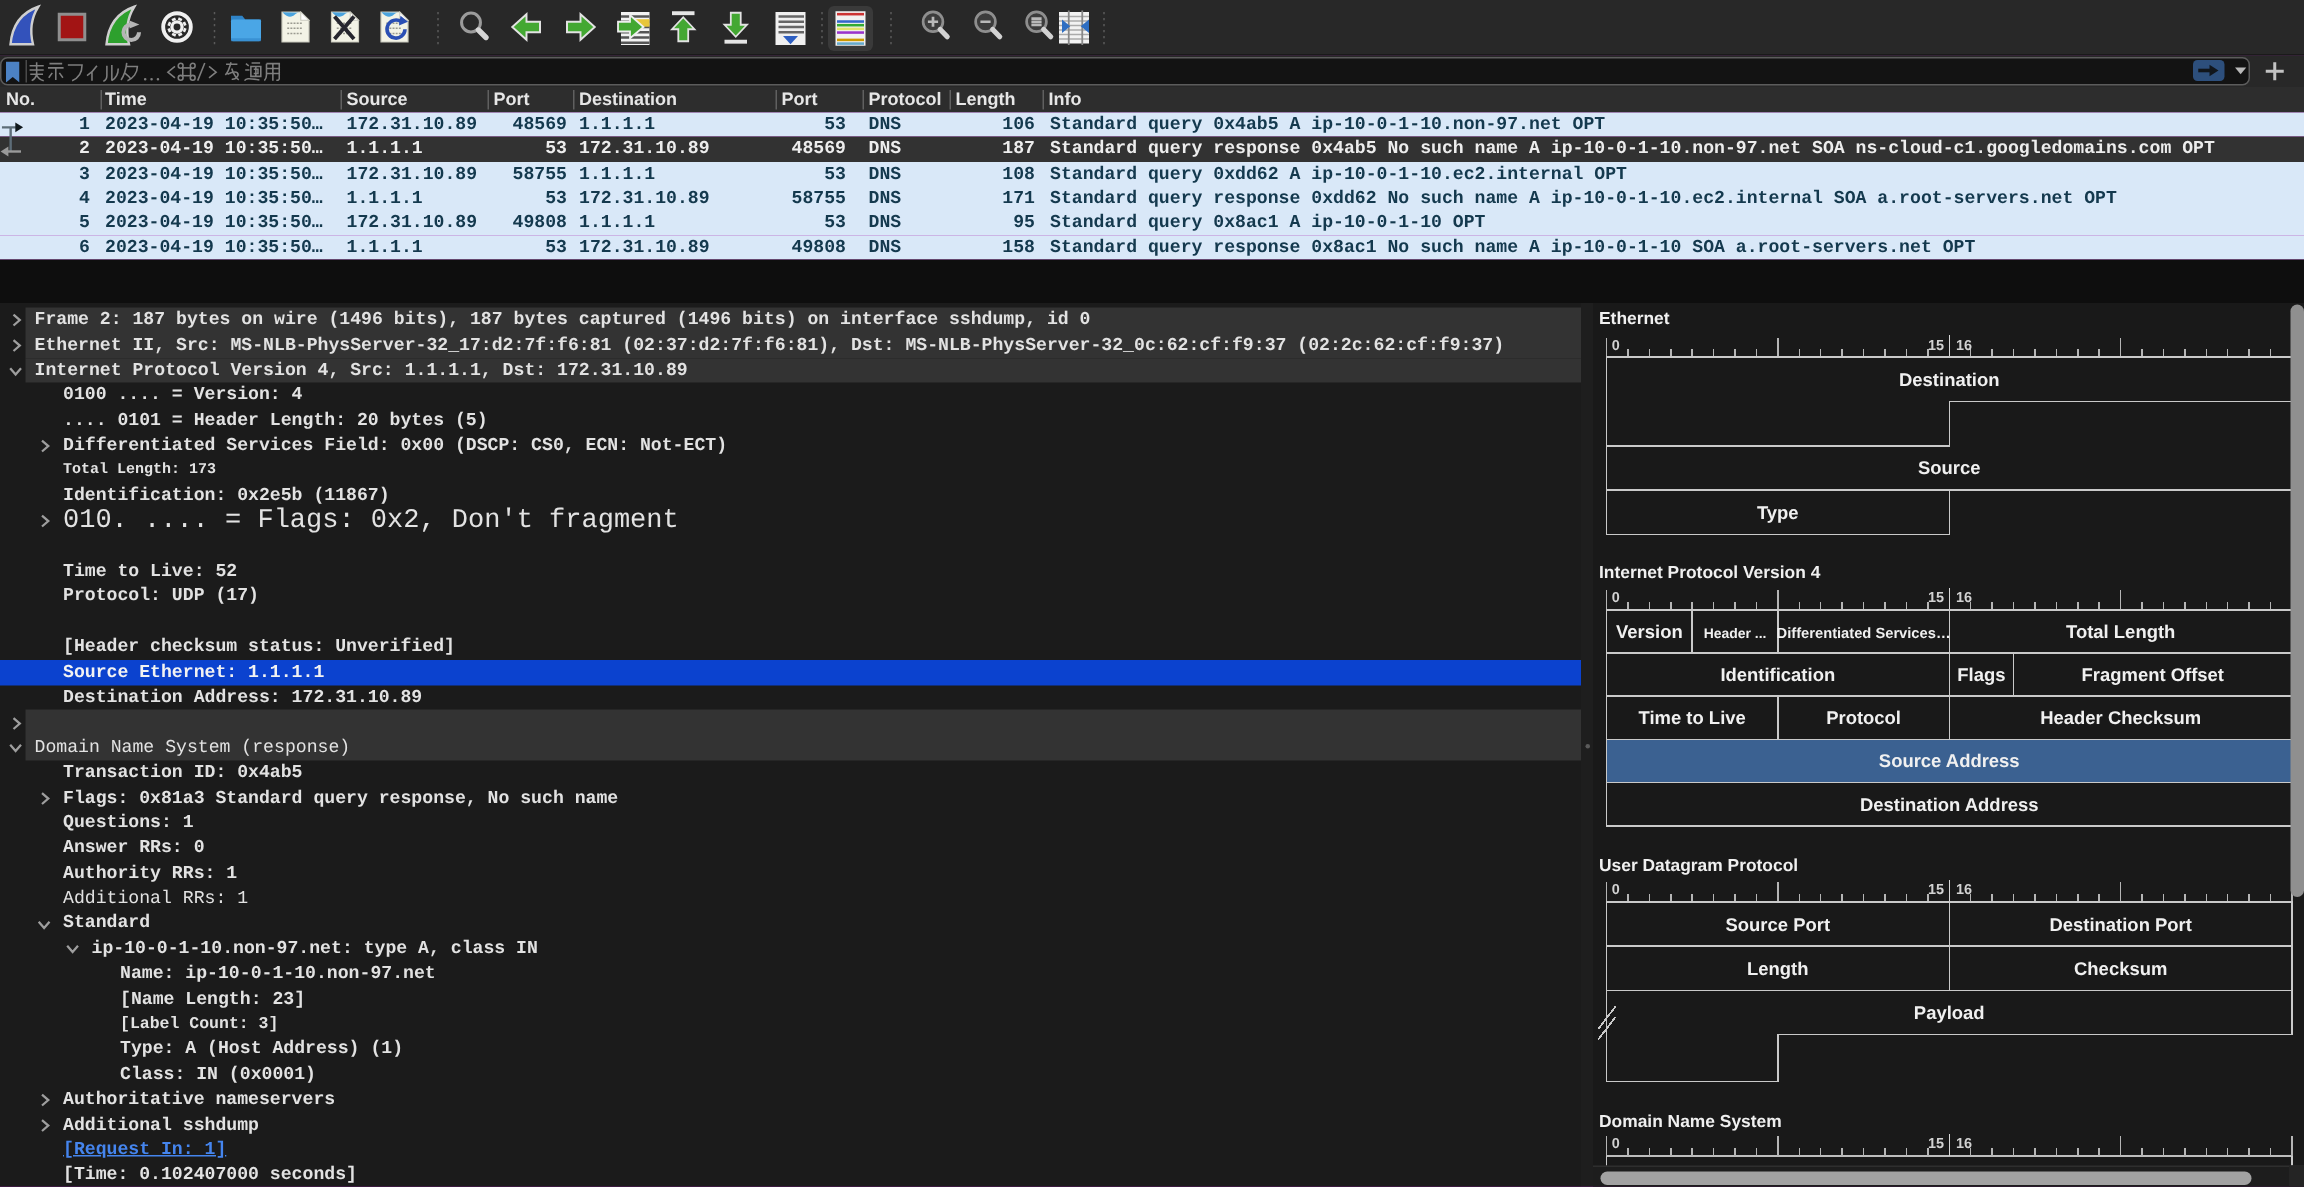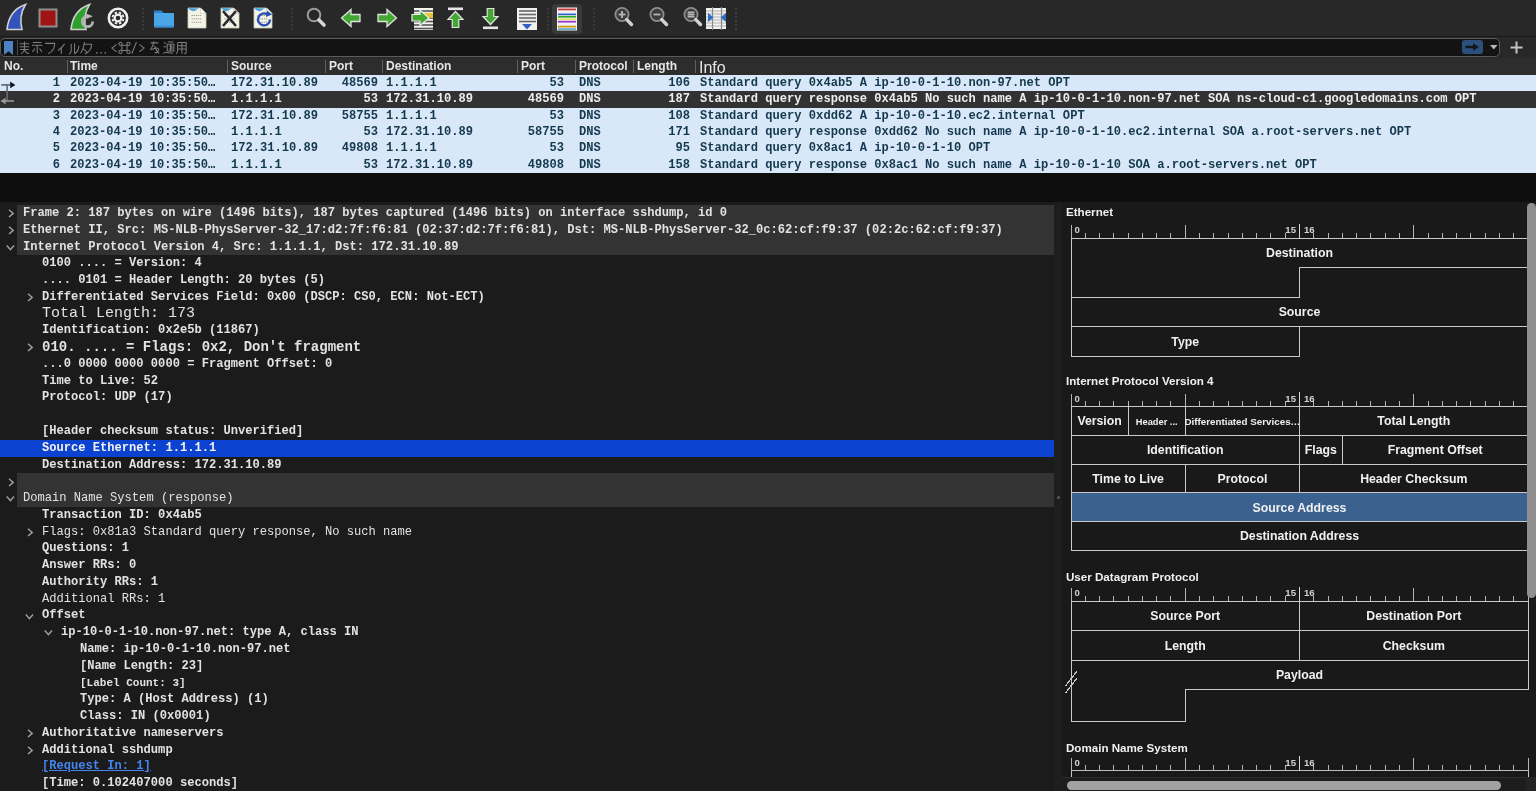--- a/index.html
+++ b/index.html
@@ -168,21 +168,21 @@
     </svg>
 <div class="abs" style="left:0;top:57.5px;width:1536px;height:17.4px;background:#2d2d2d"></div>
 <div class="abs" style="left:4px;top:59px;font-size:12px;font-weight:bold;color:#e6e6e6">No.</div>
 <div class="abs" style="left:70px;top:59px;font-size:12px;font-weight:bold;color:#e6e6e6">Time</div>
 <div class="abs" style="left:231px;top:59px;font-size:12px;font-weight:bold;color:#e6e6e6">Source</div>
 <div class="abs" style="left:329px;top:59px;font-size:12px;font-weight:bold;color:#e6e6e6">Port</div>
 <div class="abs" style="left:386px;top:59px;font-size:12px;font-weight:bold;color:#e6e6e6">Destination</div>
 <div class="abs" style="left:521px;top:59px;font-size:12px;font-weight:bold;color:#e6e6e6">Port</div>
 <div class="abs" style="left:579px;top:59px;font-size:12px;font-weight:bold;color:#e6e6e6">Protocol</div>
 <div class="abs" style="left:637px;top:59px;font-size:12px;font-weight:bold;color:#e6e6e6">Length</div>
-<div class="abs" style="left:699px;top:59px;font-size:16px;font-weight:normal;color:#e6e6e6">Info</div>
+<div class="abs" style="left:699px;top:59px;font-size:12px;font-weight:bold;color:#e6e6e6">Info</div>
 <div class="abs" style="left:66.5px;top:59.5px;width:1px;height:13.5px;background:#606060"></div>
 <div class="abs" style="left:227px;top:59.5px;width:1px;height:13.5px;background:#606060"></div>
 <div class="abs" style="left:325px;top:59.5px;width:1px;height:13.5px;background:#606060"></div>
 <div class="abs" style="left:382px;top:59.5px;width:1px;height:13.5px;background:#606060"></div>
 <div class="abs" style="left:517px;top:59.5px;width:1px;height:13.5px;background:#606060"></div>
 <div class="abs" style="left:575px;top:59.5px;width:1px;height:13.5px;background:#606060"></div>
 <div class="abs" style="left:633px;top:59.5px;width:1px;height:13.5px;background:#606060"></div>
 <div class="abs" style="left:695px;top:59.5px;width:1px;height:13.5px;background:#606060"></div>
 <div class="abs mono" style="left:0;top:74.90px;width:1536px;height:16.35px;background:#d9e8f8;color:#14394e;font-size:12.1px;font-weight:bold;line-height:16.35px;white-space:pre"><span class="abs" style="left:0;top:0;width:60px;text-align:right">1</span><span class="abs" style="left:70px;top:0">2023-04-19 10:35:50…</span><span class="abs" style="left:231px;top:0">172.31.10.89</span><span class="abs" style="left:320px;top:0;width:58px;text-align:right">48569</span><span class="abs" style="left:386px;top:0">1.1.1.1</span><span class="abs" style="left:506px;top:0;width:58px;text-align:right">53</span><span class="abs" style="left:579px;top:0">DNS</span><span class="abs" style="left:628px;top:0;width:62px;text-align:right">106</span><span class="abs" style="left:700px;top:0">Standard query 0x4ab5 A ip-10-0-1-10.non-97.net OPT</span></div>
 <div class="abs mono" style="left:0;top:91.25px;width:1536px;height:16.35px;background:#323232;color:#ededed;font-size:12.1px;font-weight:bold;line-height:16.35px;white-space:pre"><span class="abs" style="left:0;top:0;width:60px;text-align:right">2</span><span class="abs" style="left:70px;top:0">2023-04-19 10:35:50…</span><span class="abs" style="left:231px;top:0">1.1.1.1</span><span class="abs" style="left:320px;top:0;width:58px;text-align:right">53</span><span class="abs" style="left:386px;top:0">172.31.10.89</span><span class="abs" style="left:506px;top:0;width:58px;text-align:right">48569</span><span class="abs" style="left:579px;top:0">DNS</span><span class="abs" style="left:628px;top:0;width:62px;text-align:right">187</span><span class="abs" style="left:700px;top:0">Standard query response 0x4ab5 No such name A ip-10-0-1-10.non-97.net SOA ns-cloud-c1.googledomains.com OPT</span></div>
@@ -212,55 +212,54 @@
       <svg class="abs" style="left:6px;top:41.74px" width="9" height="8" viewBox="0 0 9 8">
         <path d="M0.8,1.5 L4.4,5.7 8,1.5" fill="none" stroke="#9e9e9e" stroke-width="1.5"></path>
       </svg>
       <div class="abs mono" style="left:23px;top:36.54px;height:16.77px;line-height:16.77px;font-size:12.1px;font-weight:bold;color:#e2e2e2;white-space:pre">Internet Protocol Version 4, Src: 1.1.1.1, Dst: 172.31.10.89</div>
 <div class="abs mono" style="left:42px;top:53.31px;height:16.77px;line-height:16.77px;font-size:12.1px;font-weight:bold;color:#e2e2e2;white-space:pre">0100 .... = Version: 4</div>
 <div class="abs mono" style="left:42px;top:70.08px;height:16.77px;line-height:16.77px;font-size:12.1px;font-weight:bold;color:#e2e2e2;white-space:pre">.... 0101 = Header Length: 20 bytes (5)</div>
 <svg class="abs" style="left:26px;top:91.05px" width="8" height="9" viewBox="0 0 8 9">
         <path d="M2,0.8 L6.2,4.4 2,8" fill="none" stroke="#9e9e9e" stroke-width="1.5"></path>
       </svg>
       <div class="abs mono" style="left:42px;top:86.85px;height:16.77px;line-height:16.77px;font-size:12.1px;font-weight:bold;color:#e2e2e2;white-space:pre">Differentiated Services Field: 0x00 (DSCP: CS0, ECN: Not-ECT)</div>
-<div class="abs mono" style="left:42px;top:103.62px;height:16.77px;line-height:16.77px;font-size:15px;font-weight:normal;color:#e2e2e2;white-space:pre">Total Length: 173</div>
+<div class="abs mono" style="left:42px;top:103.62px;height:16.77px;line-height:16.77px;font-size:10px;font-weight:bold;color:#e2e2e2;white-space:pre">Total Length: 173</div>
 <div class="abs mono" style="left:42px;top:120.39px;height:16.77px;line-height:16.77px;font-size:12.1px;font-weight:bold;color:#e2e2e2;white-space:pre">Identification: 0x2e5b (11867)</div>
 <svg class="abs" style="left:26px;top:141.36px" width="8" height="9" viewBox="0 0 8 9">
         <path d="M2,0.8 L6.2,4.4 2,8" fill="none" stroke="#9e9e9e" stroke-width="1.5"></path>
       </svg>
-      <div class="abs mono" style="left:42px;top:137.16px;height:16.77px;line-height:16.77px;font-size:14px;font-weight:bold;color:#e2e2e2;white-space:pre">010. .... = Flags: 0x2, Don't fragment</div>
-<div class="abs mono" style="left:42px;top:153.93px;height:16.77px;line-height:16.77px;font-size:12.1px;font-weight:bold;color:#e2e2e2;white-space:pre">...0 0000 0000 0000 = Fragment Offset: 0</div>
+      <div class="abs mono" style="left:42px;top:137.16px;height:16.77px;line-height:16.77px;font-size:18px;font-weight:normal;color:#e2e2e2;white-space:pre">010. .... = Flags: 0x2, Don't fragment</div>
 <div class="abs mono" style="left:42px;top:170.70px;height:16.77px;line-height:16.77px;font-size:12.1px;font-weight:bold;color:#e2e2e2;white-space:pre">Time to Live: 52</div>
 <div class="abs mono" style="left:42px;top:187.47px;height:16.77px;line-height:16.77px;font-size:12.1px;font-weight:bold;color:#e2e2e2;white-space:pre">Protocol: UDP (17)</div>
 <div class="abs mono" style="left:42px;top:221.01px;height:16.77px;line-height:16.77px;font-size:12.1px;font-weight:bold;color:#e2e2e2;white-space:pre">[Header checksum status: Unverified]</div>
 <div class="abs" style="left:0;top:237.78px;width:1054px;height:16.77px;background:#0b42cf"></div>
       <div class="abs mono" style="left:42px;top:237.78px;height:16.77px;line-height:16.77px;font-size:12.1px;font-weight:bold;color:#f2f2f2;white-space:pre">Source Ethernet: 1.1.1.1</div>
 <div class="abs mono" style="left:42px;top:254.55px;height:16.77px;line-height:16.77px;font-size:12.1px;font-weight:bold;color:#e2e2e2;white-space:pre">Destination Address: 172.31.10.89</div>
 <div class="abs" style="left:17px;top:271.32px;width:1037px;height:16.77px;background:#333333"></div>
       <svg class="abs" style="left:7px;top:275.52px" width="8" height="9" viewBox="0 0 8 9">
         <path d="M2,0.8 L6.2,4.4 2,8" fill="none" stroke="#9e9e9e" stroke-width="1.5"></path>
       </svg>
 <div class="abs" style="left:17px;top:288.09px;width:1037px;height:16.77px;background:#333333"></div>
       <svg class="abs" style="left:6px;top:293.29px" width="9" height="8" viewBox="0 0 9 8">
         <path d="M0.8,1.5 L4.4,5.7 8,1.5" fill="none" stroke="#9e9e9e" stroke-width="1.5"></path>
       </svg>
       <div class="abs mono" style="left:23px;top:288.09px;height:16.77px;line-height:16.77px;font-size:12.1px;font-weight:normal;color:#e2e2e2;white-space:pre">Domain Name System (response)</div>
 <div class="abs mono" style="left:42px;top:304.86px;height:16.77px;line-height:16.77px;font-size:12.1px;font-weight:bold;color:#e2e2e2;white-space:pre">Transaction ID: 0x4ab5</div>
 <svg class="abs" style="left:26px;top:325.83px" width="8" height="9" viewBox="0 0 8 9">
         <path d="M2,0.8 L6.2,4.4 2,8" fill="none" stroke="#9e9e9e" stroke-width="1.5"></path>
       </svg>
-      <div class="abs mono" style="left:42px;top:321.63px;height:16.77px;line-height:16.77px;font-size:12.1px;font-weight:normal;color:#e2e2e2;white-space:pre">Flags: 0x81a3 Standard query response, No such name</div>
+      <div class="abs mono" style="left:42px;top:321.63px;height:16.77px;line-height:16.77px;font-size:12.1px;font-weight:bold;color:#e2e2e2;white-space:pre">Flags: 0x81a3 Standard query response, No such name</div>
 <div class="abs mono" style="left:42px;top:338.40px;height:16.77px;line-height:16.77px;font-size:12.1px;font-weight:bold;color:#e2e2e2;white-space:pre">Questions: 1</div>
 <div class="abs mono" style="left:42px;top:355.17px;height:16.77px;line-height:16.77px;font-size:12.1px;font-weight:bold;color:#e2e2e2;white-space:pre">Answer RRs: 0</div>
 <div class="abs mono" style="left:42px;top:371.94px;height:16.77px;line-height:16.77px;font-size:12.1px;font-weight:bold;color:#e2e2e2;white-space:pre">Authority RRs: 1</div>
 <div class="abs mono" style="left:42px;top:388.71px;height:16.77px;line-height:16.77px;font-size:12.1px;font-weight:normal;color:#e2e2e2;white-space:pre">Additional RRs: 1</div>
 <svg class="abs" style="left:25px;top:410.68px" width="9" height="8" viewBox="0 0 9 8">
         <path d="M0.8,1.5 L4.4,5.7 8,1.5" fill="none" stroke="#9e9e9e" stroke-width="1.5"></path>
       </svg>
-      <div class="abs mono" style="left:42px;top:405.48px;height:16.77px;line-height:16.77px;font-size:12.1px;font-weight:bold;color:#e2e2e2;white-space:pre">Offset</div>
+      <div class="abs mono" style="left:42px;top:405.48px;height:16.77px;line-height:16.77px;font-size:12.1px;font-weight:bold;color:#e2e2e2;white-space:pre">Standard</div>
 <svg class="abs" style="left:44px;top:427.45px" width="9" height="8" viewBox="0 0 9 8">
         <path d="M0.8,1.5 L4.4,5.7 8,1.5" fill="none" stroke="#9e9e9e" stroke-width="1.5"></path>
       </svg>
       <div class="abs mono" style="left:61px;top:422.25px;height:16.77px;line-height:16.77px;font-size:12.1px;font-weight:bold;color:#e2e2e2;white-space:pre">ip-10-0-1-10.non-97.net: type A, class IN</div>
 <div class="abs mono" style="left:80px;top:439.02px;height:16.77px;line-height:16.77px;font-size:12.1px;font-weight:bold;color:#e2e2e2;white-space:pre">Name: ip-10-0-1-10.non-97.net</div>
 <div class="abs mono" style="left:80px;top:455.79px;height:16.77px;line-height:16.77px;font-size:12.1px;font-weight:bold;color:#e2e2e2;white-space:pre">[Name Length: 23]</div>
 <div class="abs mono" style="left:80px;top:472.56px;height:16.77px;line-height:16.77px;font-size:11px;font-weight:bold;color:#e2e2e2;white-space:pre">[Label Count: 3]</div>
 <div class="abs mono" style="left:80px;top:489.33px;height:16.77px;line-height:16.77px;font-size:12.1px;font-weight:bold;color:#e2e2e2;white-space:pre">Type: A (Host Address) (1)</div>
 <div class="abs mono" style="left:80px;top:506.10px;height:16.77px;line-height:16.77px;font-size:12.1px;font-weight:bold;color:#e2e2e2;white-space:pre">Class: IN (0x0001)</div>
 <svg class="abs" style="left:26px;top:527.07px" width="8" height="9" viewBox="0 0 8 9">

